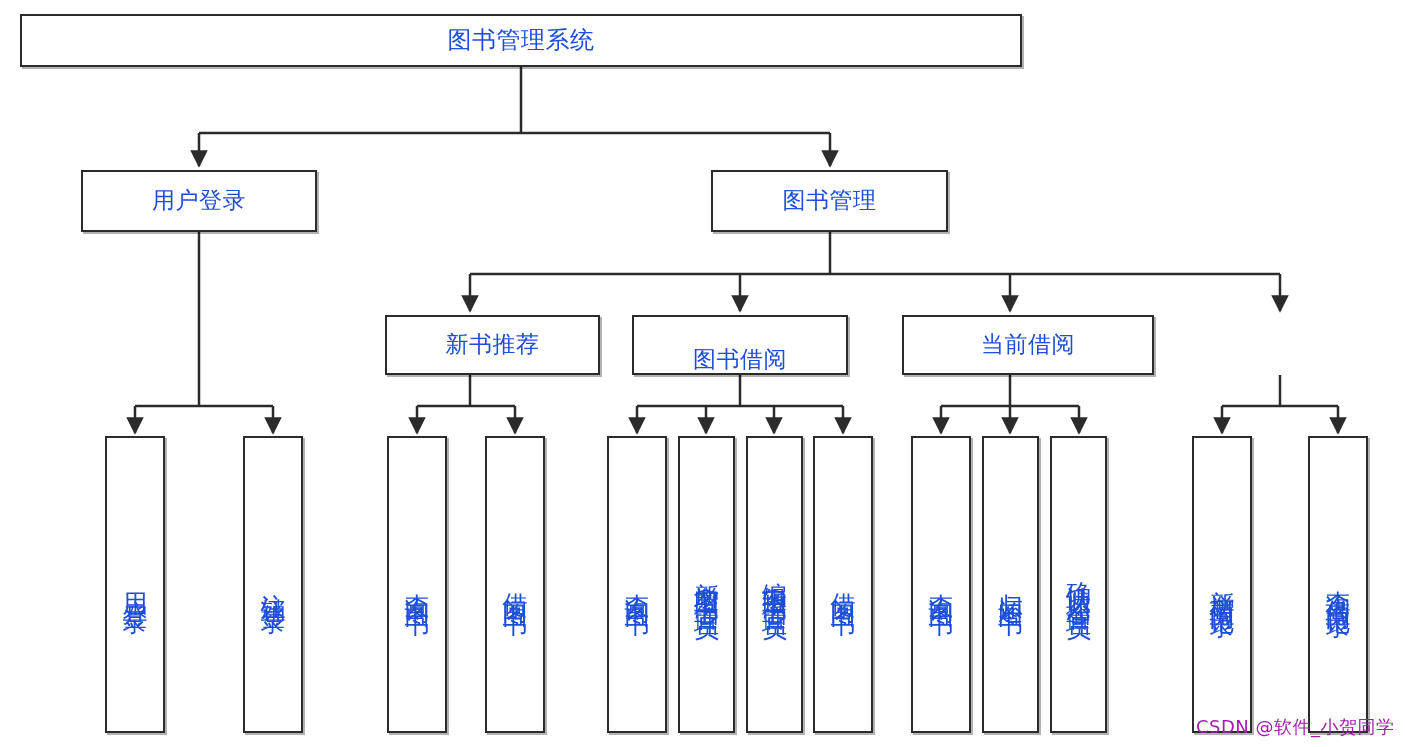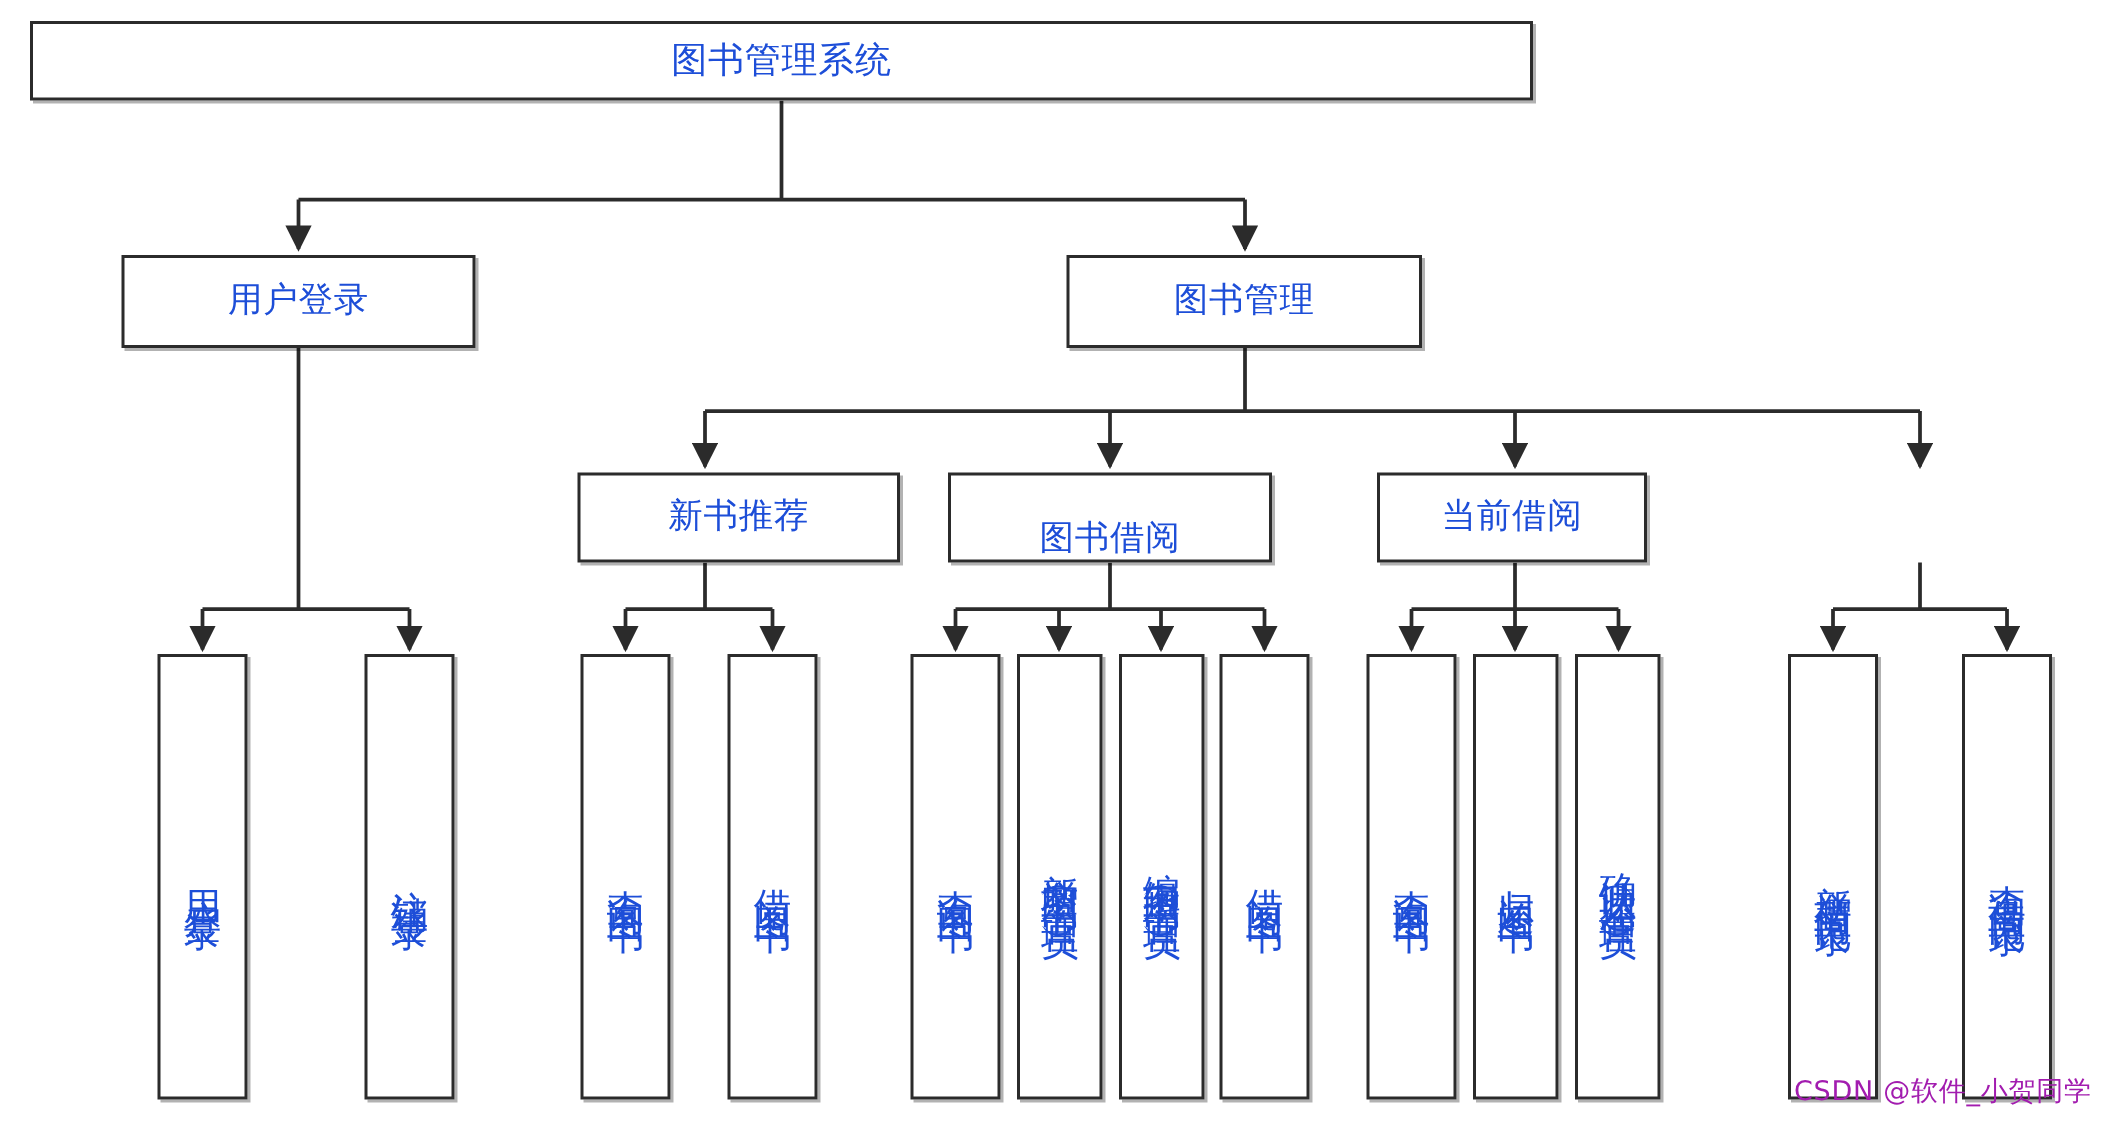--- a/index.html
+++ b/index.html
@@ -142,21 +142,21 @@
   </div>
 
   <div class="node h" style="left:363px; top:315px; width:215px; height:60px;margin-left:22px;">
     <span class="label">新书推荐</span>
   </div>
 
   <div class="node h" style="left:632px; top:315px; width:216px; height:60px;align-items:flex-end;">
     <span class="label">图书借阅</span>
   </div>
 
-  <div class="node h" style="left:902px; top:315px; width:180px; height:60px;margin-left:16px;">
+  <div class="node h" style="left:902px; top:315px; width:252px; height:60px;">
     <span class="label">当前借阅</span>
   </div>
 
 
   <div class="node v" style="left:105px; top:436px; width:60px; height:297px;">
     <span class="label">用户登录</span>
   </div>
 
   <div class="node v" style="left:243px; top:436px; width:60px; height:297px;">
     <span class="label">注销登录</span>

